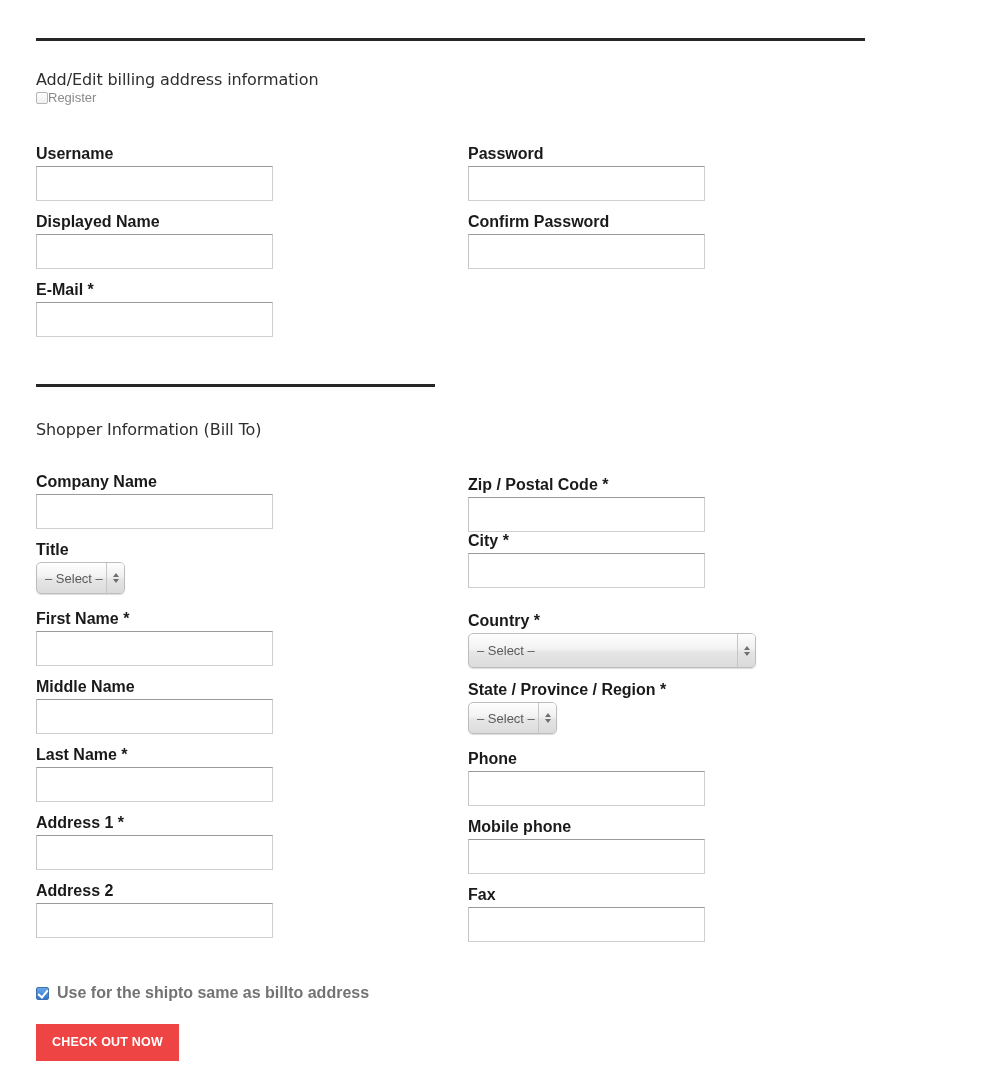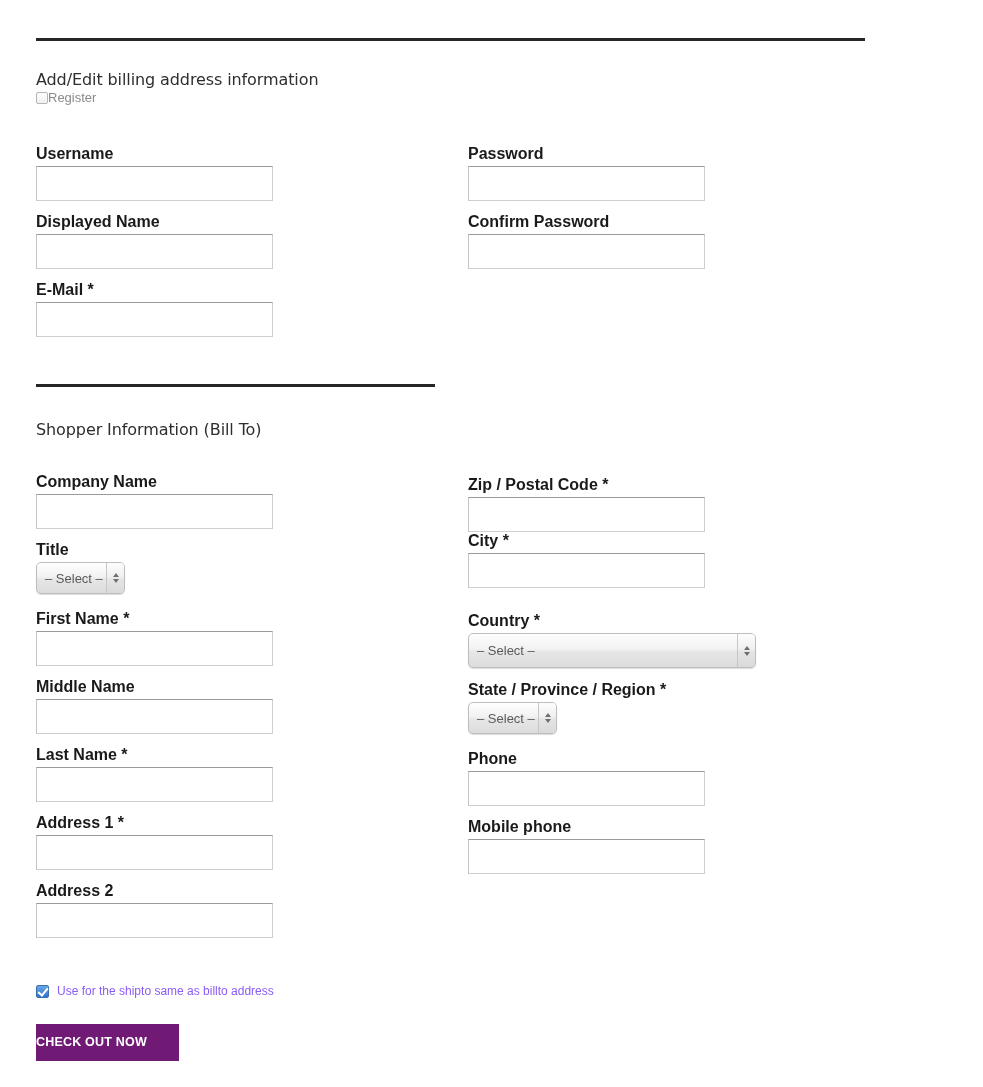--- a/index.html
+++ b/index.html
@@ -171,42 +171,43 @@
   
   .shipto-row {
     position: absolute;
     left: 36px;
     top: 984px;
     display: flex;
     align-items: center;
     gap: 8px;
   }
   .shipto-row .cb-label {
-    font-size: 12px;
-    color: #8b5cf6;
-    font-family: "Liberation Sans", sans-serif;
-    white-space: nowrap;
+    font-size: 16px;
+    color: #737373;
+    font-family: "Liberation Sans", sans-serif;
+    white-space: nowrap;
+    font-weight: bold;
   }
   .shipto-row .checkbox { width: 13px; height: 13px; }
 
   
   .checkout-btn {
     position: absolute;
     left: 36px;
     top: 1024px;
     width: 143px;
     height: 37px;
-    background: #701a75;
+    background: #ef4444;
     border: none;
     color: #ffffff;
     font-family: "Liberation Sans", sans-serif;
     font-size: 12.5px;
     font-weight: bold;
     letter-spacing: 0.2px;
-    text-align: left;
+    text-align: center;
     line-height: 37px;
     cursor: pointer;
     padding: 0;
     display: block;
   }
 </style>
 </head>
 <body>
 
 <div class="page">
@@ -325,20 +326,24 @@
   <div class="field" style="left:468px; top:752px;">
     <div class="field-label">Phone</div>
     <input class="text-input w-right" type="text" placeholder="" style="">
   </div>
 
   <div class="field" style="left:468px; top:820px;">
     <div class="field-label">Mobile phone</div>
     <input class="text-input w-right" type="text" placeholder="" style="">
   </div>
 
+  <div class="field" style="left:468px; top:888px;">
+    <div class="field-label">Fax</div>
+    <input class="text-input w-right" type="text" placeholder="" style="">
+  </div>
 
   <div class="shipto-row">
     <span class="checkbox checked"></span>
     <span class="cb-label">Use for the shipto same as billto address</span>
   </div>
 
   <button class="checkout-btn">CHECK OUT NOW</button>
 
 </div>
 

